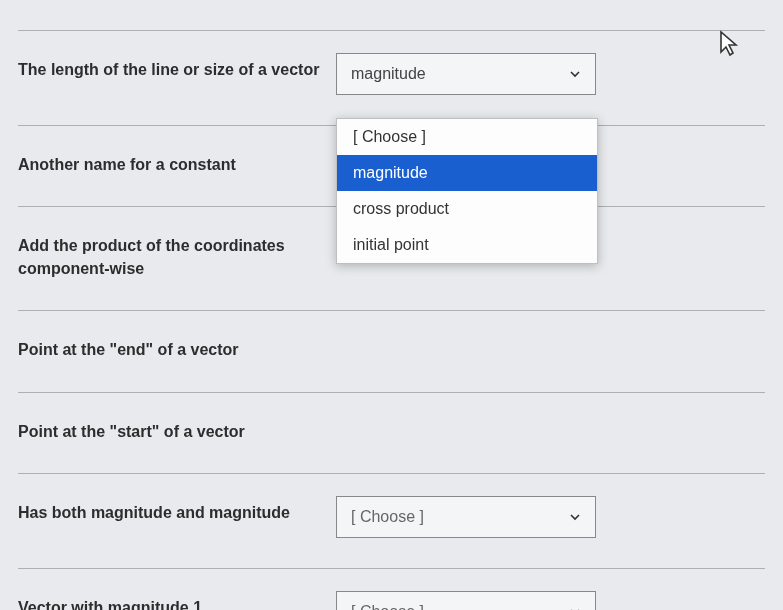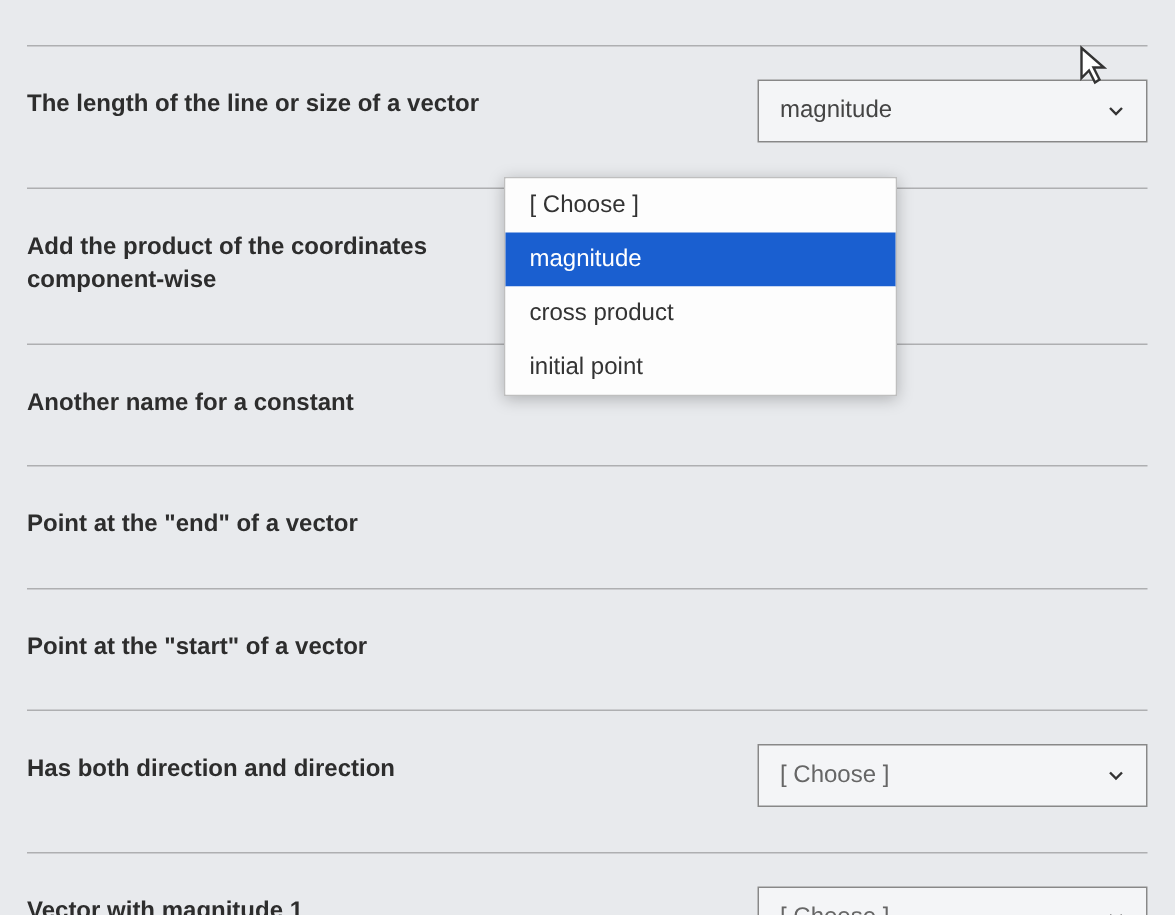--- a/index.html
+++ b/index.html
@@ -12,21 +12,20 @@
       position: relative;
       color: #333;
     }
     .container { padding: 0 18px 0 18px; }
     .row {
       display: flex;
       align-items: flex-start;
       border-bottom: 1px solid rgba(0,0,0,0.25);
       padding: 22px 0 30px 0;
       min-height: 80px;
-      justify-content: space-between;
     }
     .row.first { border-top: 1px solid rgba(0,0,0,0.25); margin-top: 30px; }
     .prompt {
       flex: 0 0 318px;
       font-size: 16px;
       font-weight: 600;
       color: #2d2d2d;
       padding-right: 12px;
       line-height: 1.4;
       padding-top: 6px;
@@ -95,41 +94,41 @@
         <span class="chev">
           <svg viewBox="0 0 24 24">
               <path d="M6 9l6 6 6-6" fill="none" stroke="#333" stroke-width="2.4"></path>
             </svg>
         </span>
       </div>
     </div>
   </div>
 
   <div class="row">
-    <div class="prompt">Add the product of the coordinates component-wise</div>
+    <div class="prompt">Another name for a constant</div>
     <div class="select-wrap"></div>
   </div>
 
   <div class="row">
-    <div class="prompt">Another name for a constant</div>
+    <div class="prompt">Add the product of the coordinates component-wise</div>
     <div class="select-wrap"></div>
   </div>
 
   <div class="row">
     <div class="prompt">Point at the "end" of a vector</div>
     <div class="select-wrap"></div>
   </div>
 
   <div class="row">
     <div class="prompt">Point at the "start" of a vector</div>
     <div class="select-wrap"></div>
   </div>
 
   <div class="row">
-    <div class="prompt">Has both direction and direction</div>
+    <div class="prompt">Has both magnitude and magnitude</div>
     <div class="select-wrap">
       <div class="select placeholder">
         <span>[ Choose ]</span>
         <span class="chev">
           <svg viewBox="0 0 24 24">
               <path d="M6 9l6 6 6-6" fill="none" stroke="#333" stroke-width="2.4"></path>
             </svg>
         </span>
       </div>
     </div>

